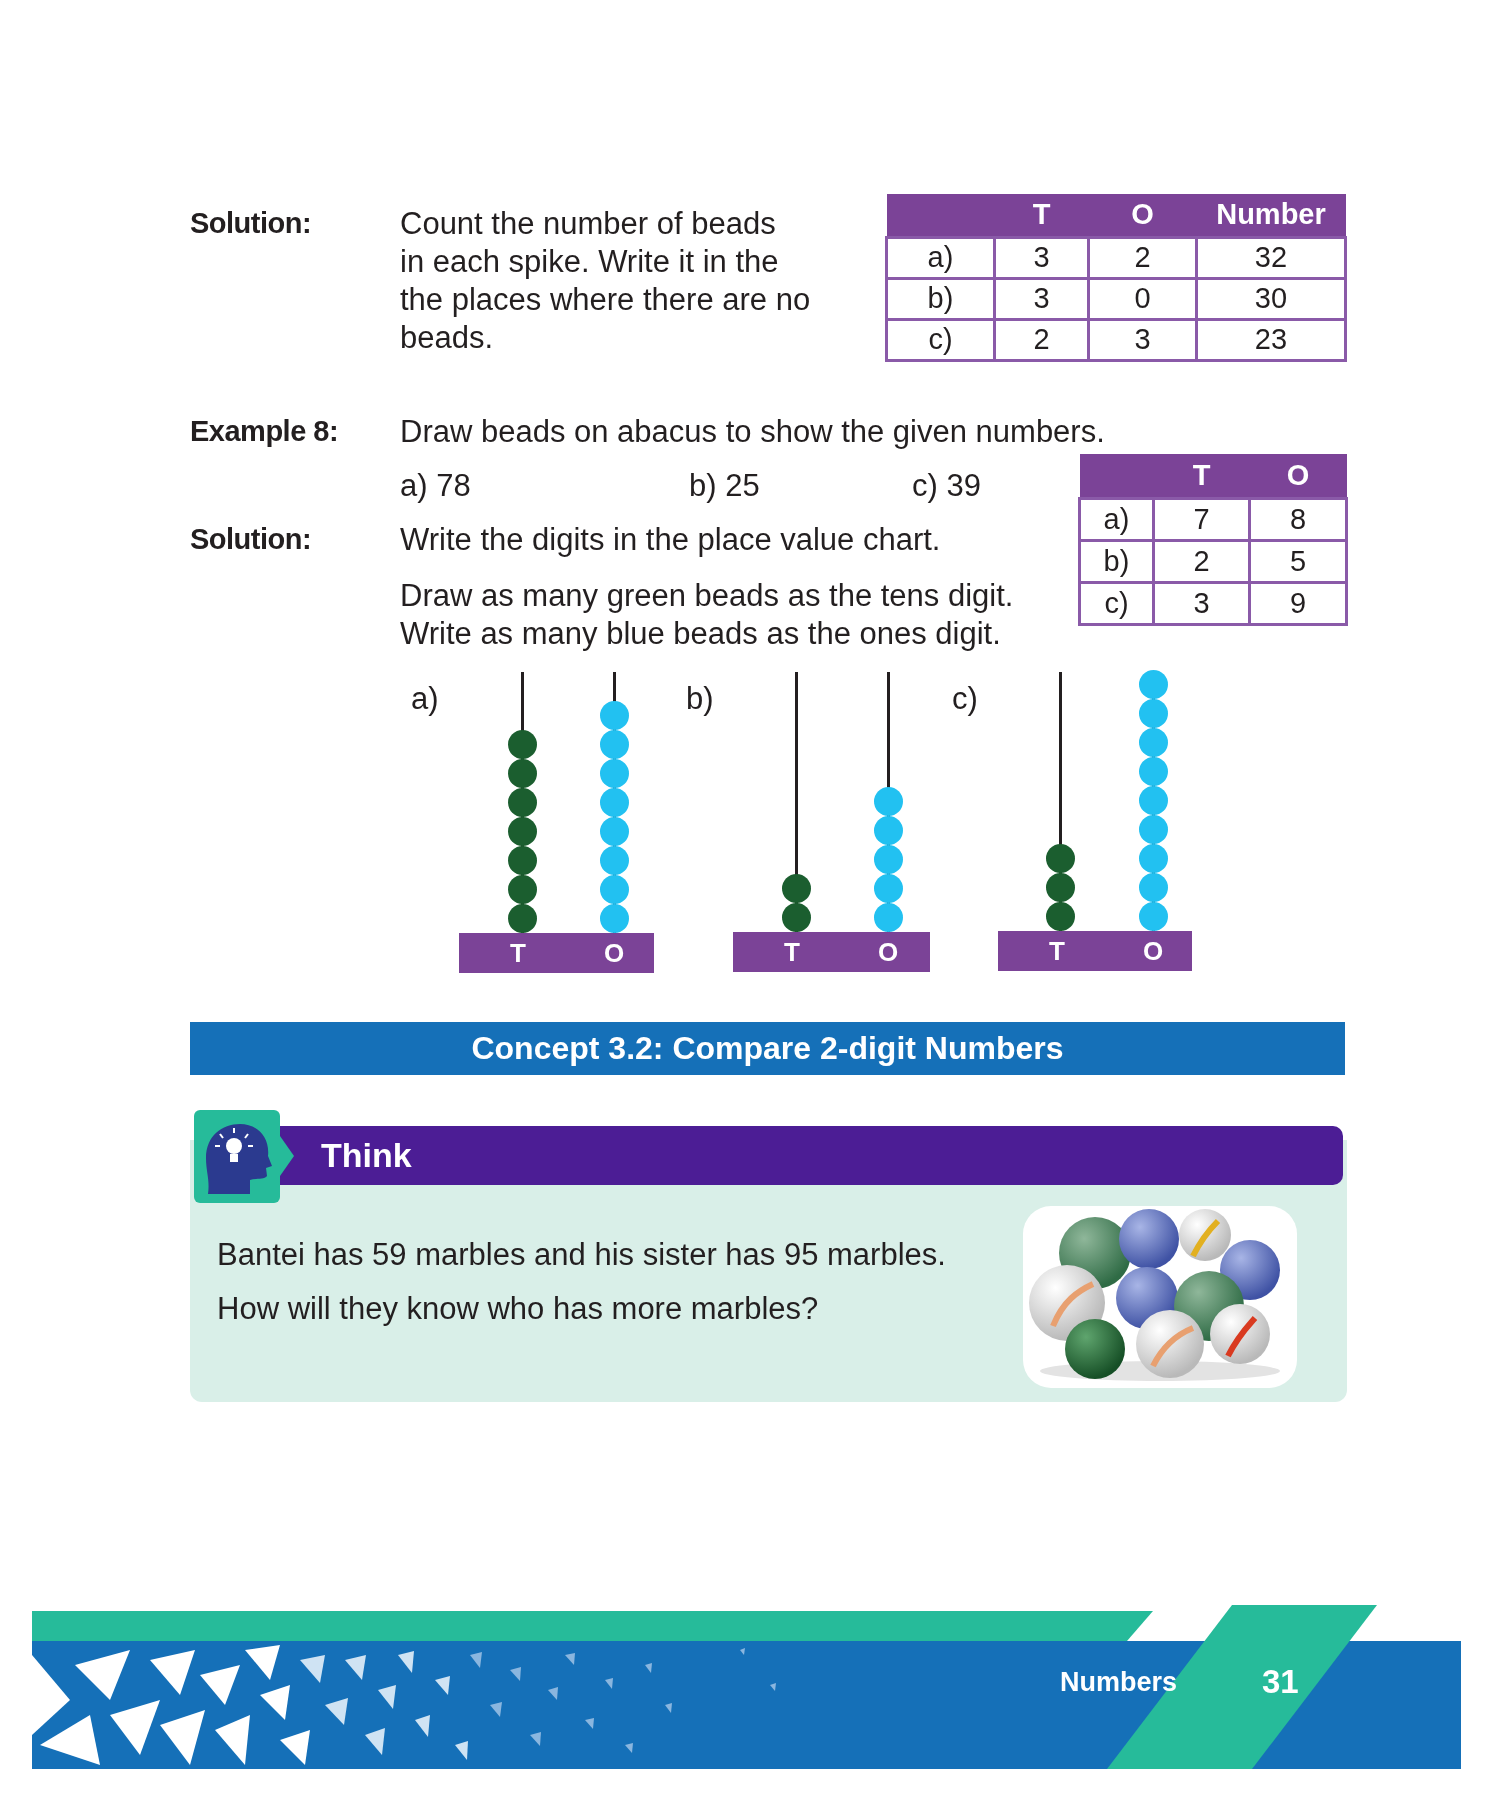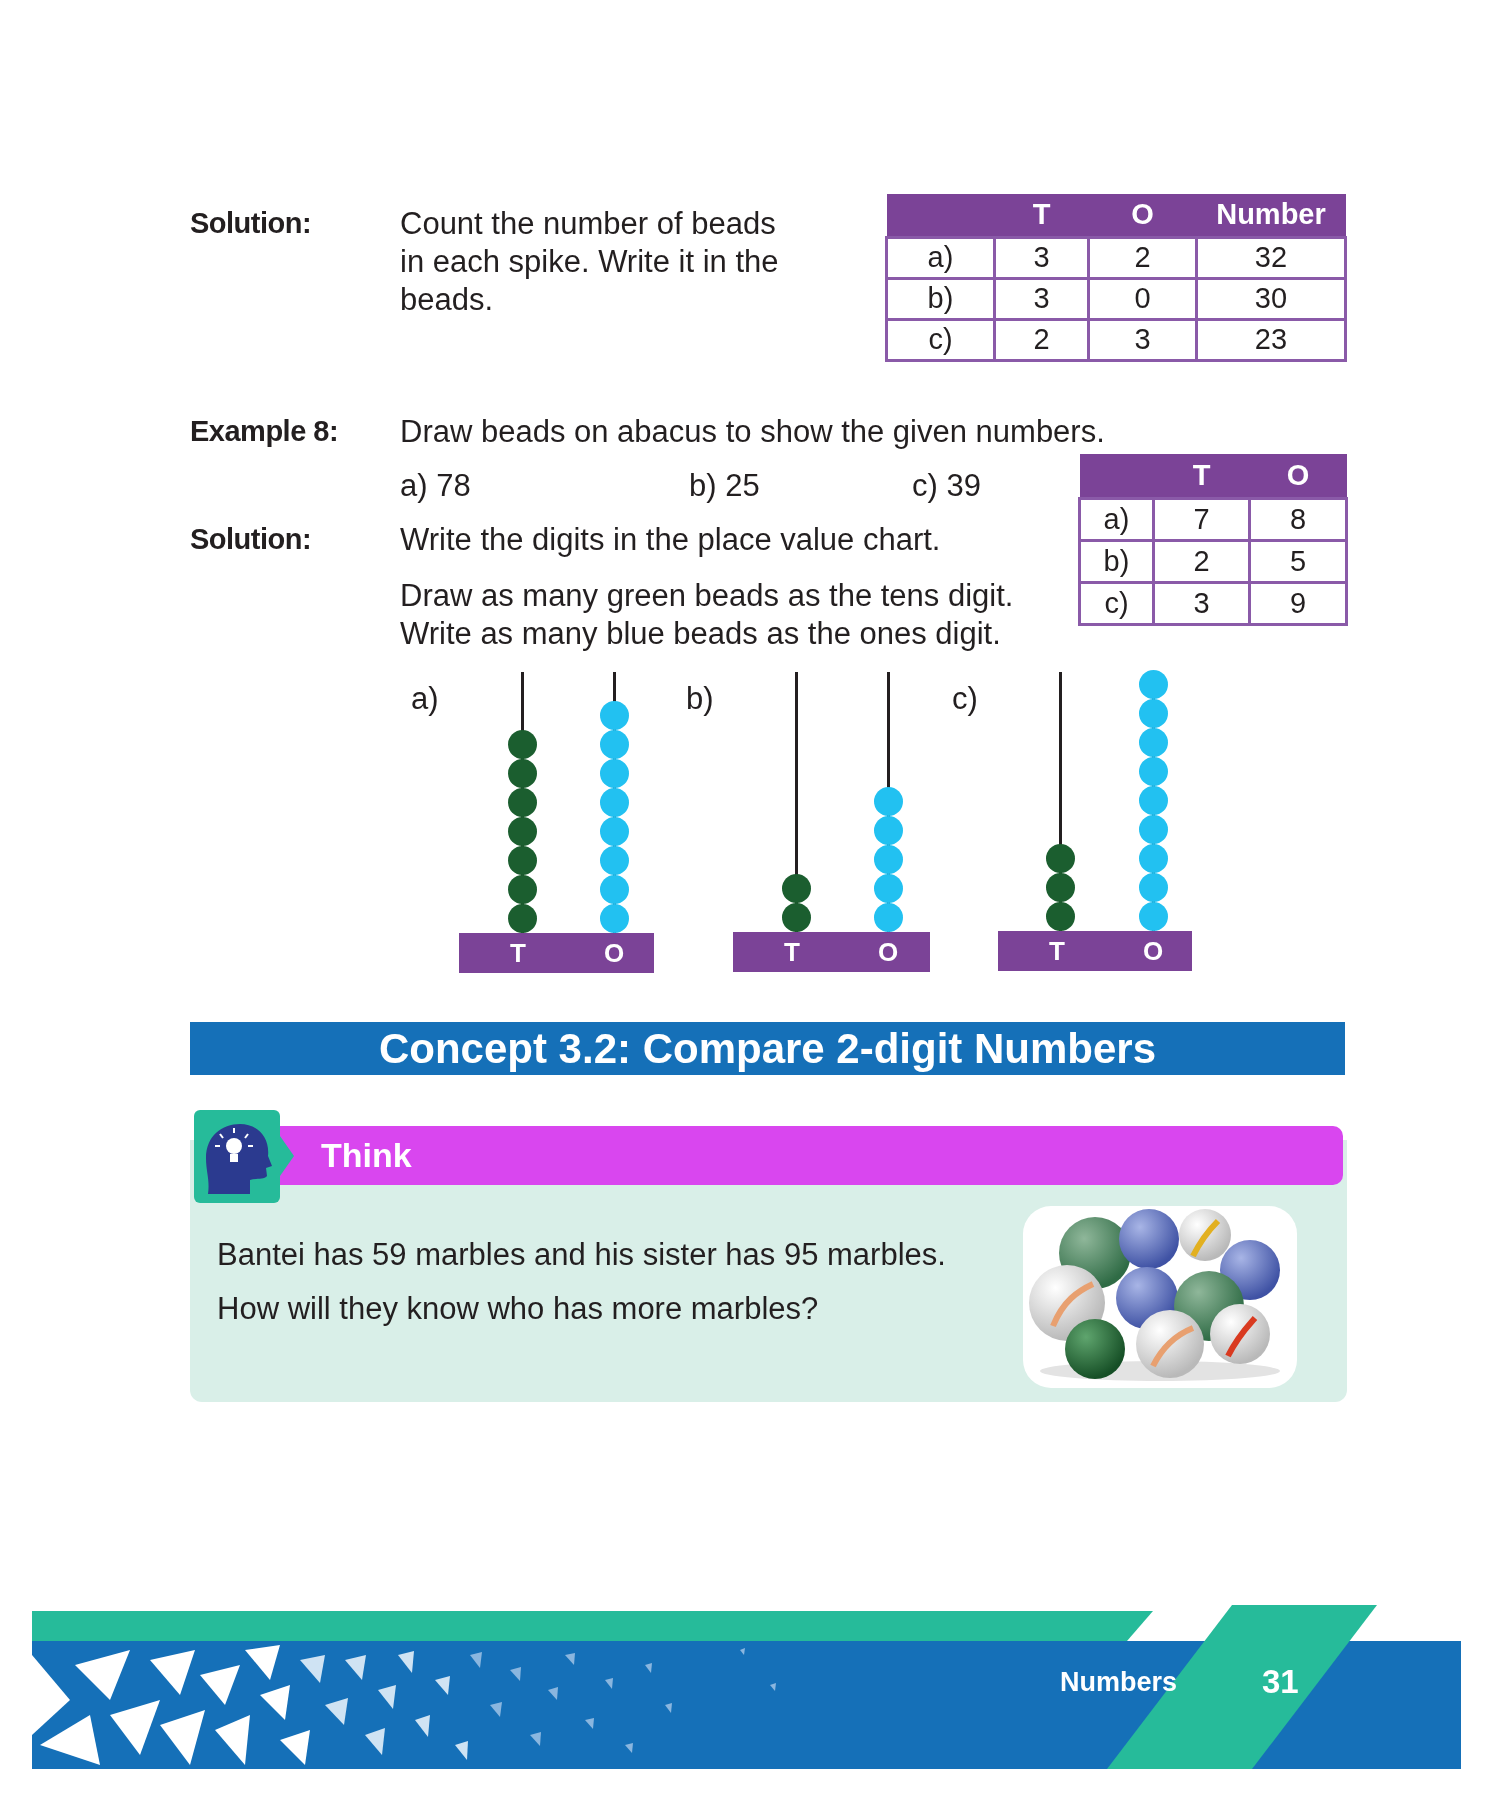--- a/index.html
+++ b/index.html
@@ -17,20 +17,21 @@
   .abase{position:absolute;height:40px;background:#7b4397;color:#fff;font-weight:bold;font-size:26px;}
   .abase span{position:absolute;top:5px;transform:translateX(-50%);}
 </style>
 </head>
 <body>
 
 <div class="abs label" style="left:190px;top:207px;">Solution:</div>
 <div class="abs body-text" style="left:400px;top:205px;">
   <div>Count the number of beads</div>
   <div>in each spike. Write it in the</div>
+  <div>the places where there are no</div>
   <div>beads.</div>
 </div>
 
 <table class="pv" style="left:885px;top:194px;width:462px;">
   <tbody>
       <tr style="height:43px;">
     <th style="width:106px;"></th>
     <th style="width:92px;">T</th>
     <th style="width:106px;">O</th>
     <th>Number</th>
@@ -144,26 +145,26 @@
     <div class="bead b" style="left: 1138.5px; top: 873px;"></div>
     <div class="bead b" style="left: 1138.5px; top: 844px;"></div>
     <div class="bead b" style="left: 1138.5px; top: 815px;"></div>
     <div class="bead b" style="left: 1138.5px; top: 786px;"></div>
     <div class="bead b" style="left: 1138.5px; top: 757px;"></div>
     <div class="bead b" style="left: 1138.5px; top: 728px;"></div>
     <div class="bead b" style="left: 1138.5px; top: 699px;"></div>
     <div class="bead b" style="left: 1138.5px; top: 670px;"></div>
   </div>
 
-<div class="abs" style="left:190px;top:1022px;width:1155px;height:53px;background:#1570b8;color:#fff;font-weight:bold;font-size:42px;text-align:center;line-height:53px;">
+<div class="abs" style="left:190px;top:1022px;width:1155px;height:53px;background:#1570b8;color:#fff;font-weight:bold;font-size:32px;text-align:center;line-height:53px;">
   <span>Concept 3.2: Compare 2-digit Numbers</span>
 </div>
 
 <div class="abs" style="left:190px;top:1140px;width:1157px;height:262px;background:#d9efe8;border-radius:0 0 12px 12px;"></div>
-<div class="abs" style="left:270px;top:1126px;width:1073px;height:59px;background:#d946ef;border-radius:0 10px 10px 0;">
+<div class="abs" style="left:270px;top:1126px;width:1073px;height:59px;background:#4c1d95;border-radius:0 10px 10px 0;">
   <span style="position:absolute;left:51px;top:10px;color:#fff;font-weight:bold;font-size:34px;">Think</span>
 </div>
 <div class="abs" style="left:194px;top:1110px;width:86px;height:93px;">
   <svg width="108" height="93" viewBox="0 0 108 93">
     <rect x="0" y="0" width="86" height="93" rx="6" fill="#26bb9a"></rect>
     <polygon points="86,26 100,46 86,66" fill="#26bb9a"></polygon>
     <path d="M14 84 C 16 70, 12 62, 12 48 C 12 26, 28 14, 46 14 C 64 14, 76 28, 74 46 L 78 56 L 72 58 L 73 66 C 70 70, 62 68, 56 70 L 56 84 Z" fill="#2b3a8f"></path>
     <circle cx="40" cy="36" r="8" fill="#fff"></circle>
     <rect x="36" y="44" width="8" height="8" fill="#fff"></rect>
     <line x1="40" y1="18" x2="40" y2="23" stroke="#fff" stroke-width="2"></line>

